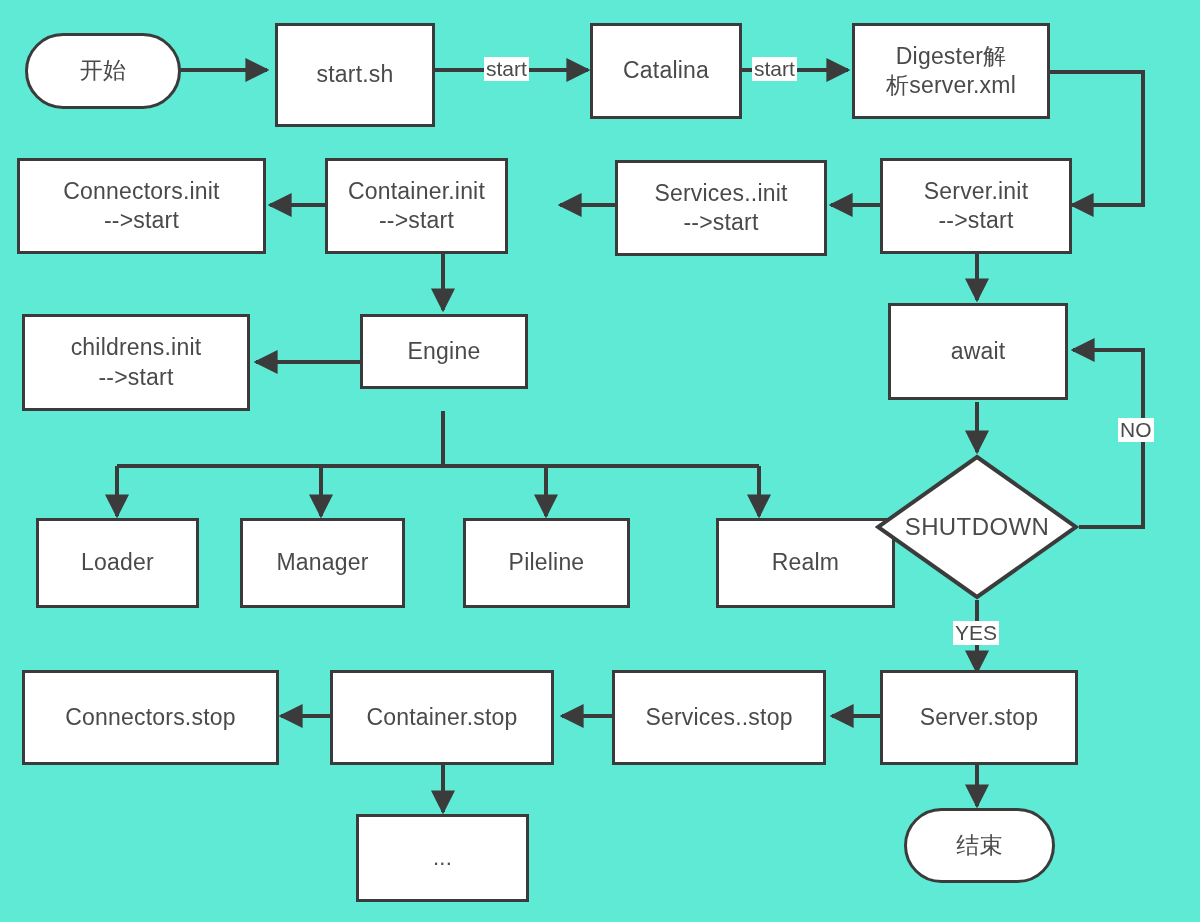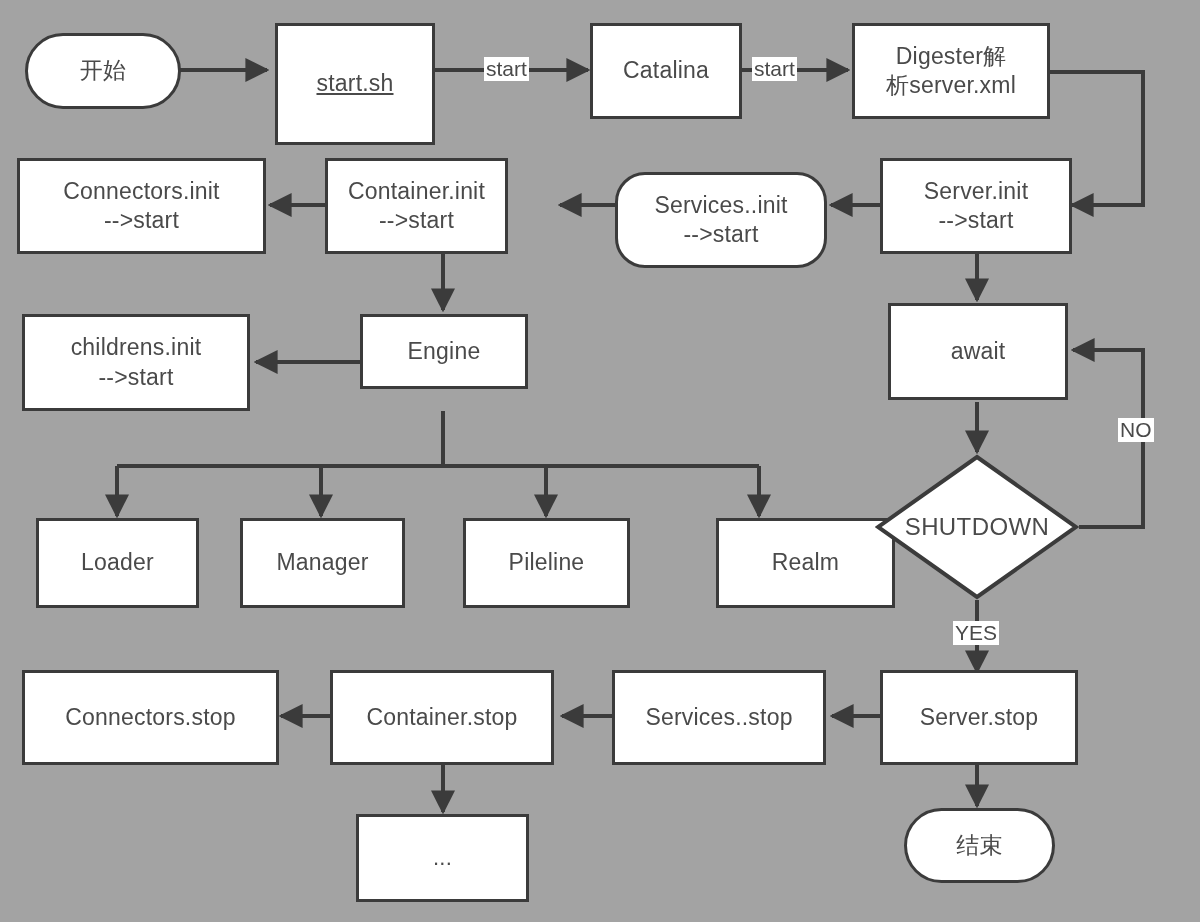--- a/index.html
+++ b/index.html
@@ -8,21 +8,21 @@
     padding: 0;
     background: #ffffff;
   }
   body {
     font-family: "Liberation Sans", "DejaVu Sans", sans-serif;
   }
   #canvas {
     position: relative;
     width: 1200px;
     height: 922px;
-    background: #a3a3a3;
+    background: #5eead4;
     overflow: hidden;
   }
   #edges {
     position: absolute;
     left: 0;
     top: 0;
     width: 1200px;
     height: 922px;
     pointer-events: none;
   }
@@ -133,31 +133,31 @@
     <g stroke="#3b3b3b" stroke-width="4" fill="none">
 
       <path d="M 443 411 L 443 466"></path>
 
       <path d="M 117 466 L 759 466"></path>
     </g>
   </svg>
 
   <div class="node terminal" style="left:25px; top:33px; width:156px; height:76px;">开始</div>
 
-  <div class="node" style="left:275px; top:23px; width:160px; height:122px;text-decoration:underline;">start.sh</div>
+  <div class="node" style="left:275px; top:23px; width:160px; height:104px;">start.sh</div>
 
   <div class="node" style="left:590px; top:23px; width:152px; height:96px;">Catalina</div>
 
   <div class="node" style="left:852px; top:23px; width:198px; height:96px;">Digester解
 析server.xml</div>
 
   <div class="node" style="left:880px; top:158px; width:192px; height:96px;">Server.init
 --&gt;start</div>
 
-  <div class="node" style="left:615px; top:172px; width:212px; height:96px;border-radius:30px;">Services..init
+  <div class="node" style="left:615px; top:160px; width:212px; height:96px;">Services..init
 --&gt;start</div>
 
   <div class="node" style="left:325px; top:158px; width:183px; height:96px;">Container.init
 --&gt;start</div>
 
   <div class="node" style="left:17px; top:158px; width:249px; height:96px;">Connectors.init
 --&gt;start</div>
 
   <div class="node" style="left:22px; top:314px; width:228px; height:97px;">childrens.init
 --&gt;start</div>

